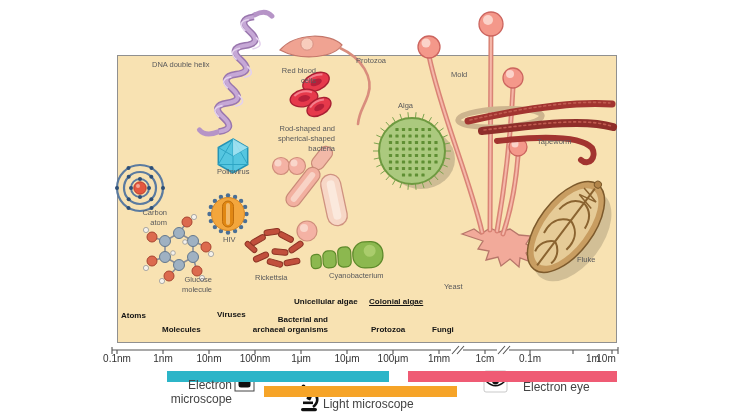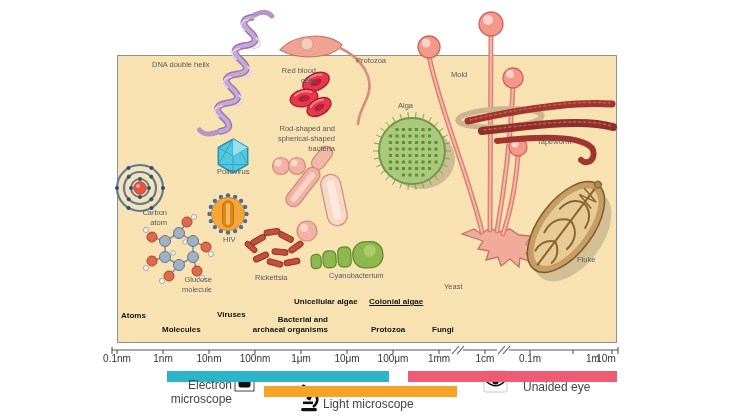--- a/index.html
+++ b/index.html
@@ -397,14 +397,14 @@
   <span class="tlabel" style="left:530px;">0.1m</span>
   <span class="tlabel" style="left:573px;margin-left:20px;">1m</span>
   <span class="tlabel" style="left:606px;text-align:center;">10m</span>
 
   <div class="bar" style="left: 167px; top: 371px; width: 222px; background-color: rgb(44, 181, 200);"></div>
   <div class="bar" style="left: 408px; top: 371px; width: 209px; background-color: rgb(239, 91, 116);"></div>
   <div class="bar" style="left: 264px; top: 386px; width: 193px; background-color: rgb(246, 164, 40);"></div>
 
   <div class="inst" style="left:148px;top:378px;width:84px;text-align:right;">Electron microscope</div>
   <div class="inst" style="left:323px;top:397px;">Light microscope</div>
-  <div class="inst" style="left:523px;top:380px;">Unaided eye</div>
+  <div class="inst" style="left:523px;top:380px;">Electron eye</div>
 </div>
 
 </body></html>

